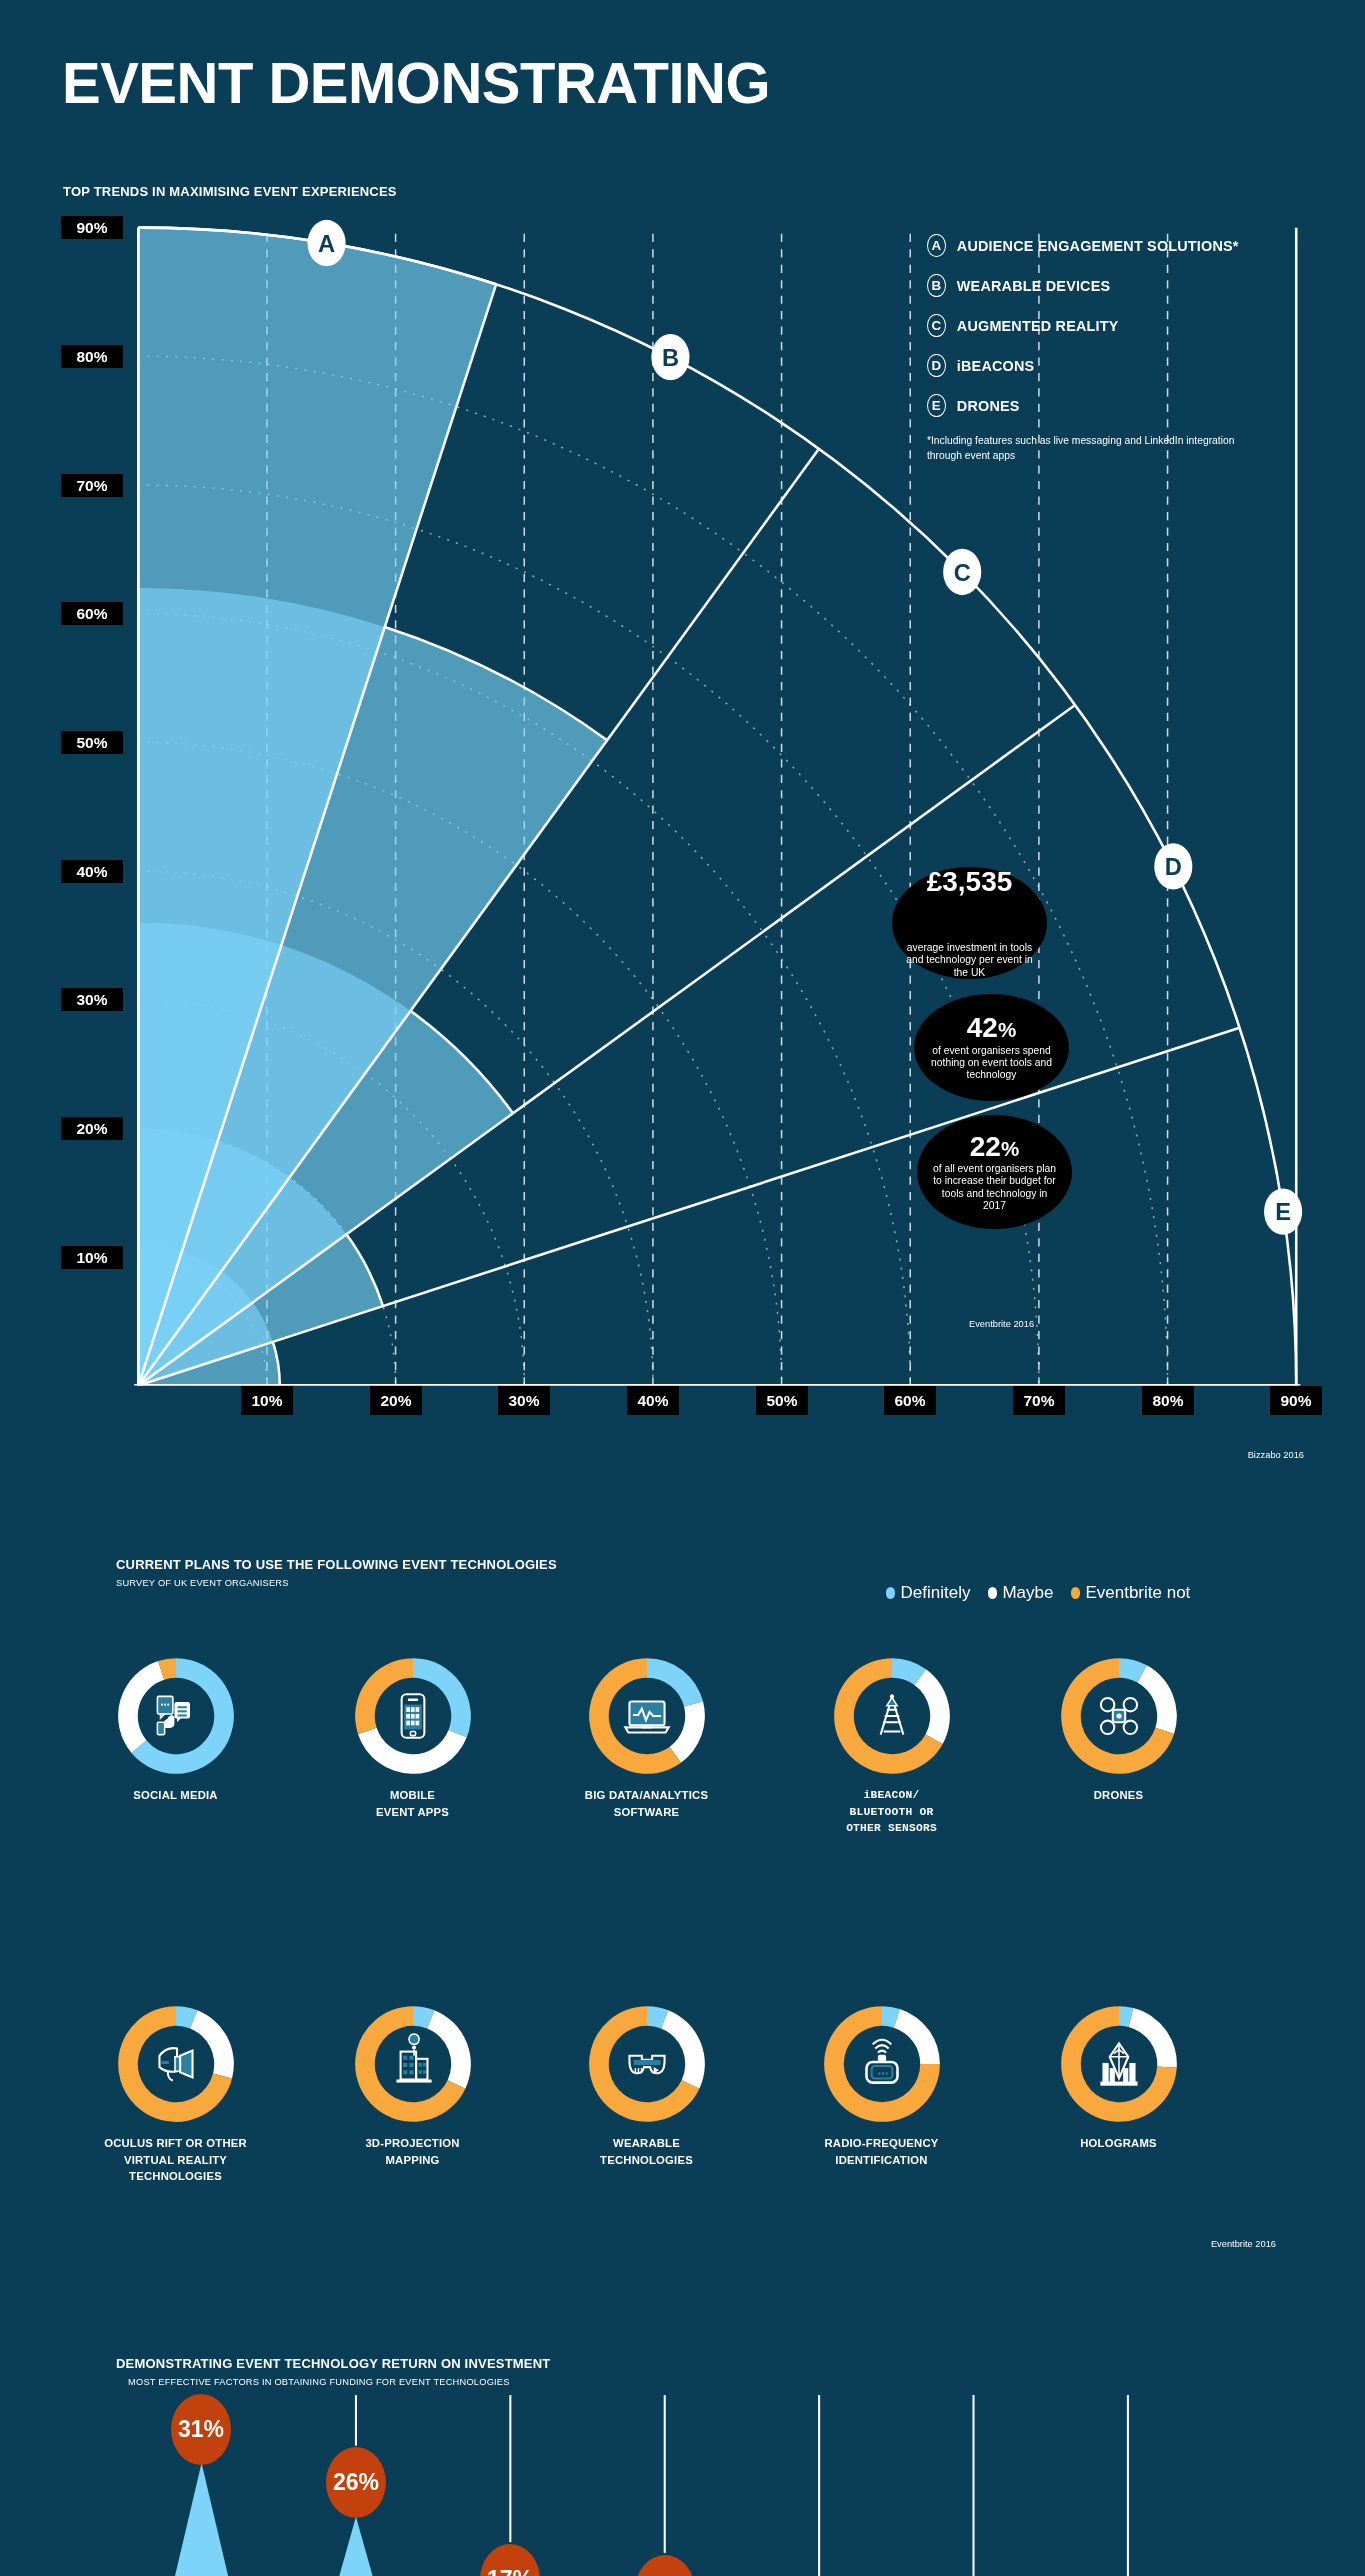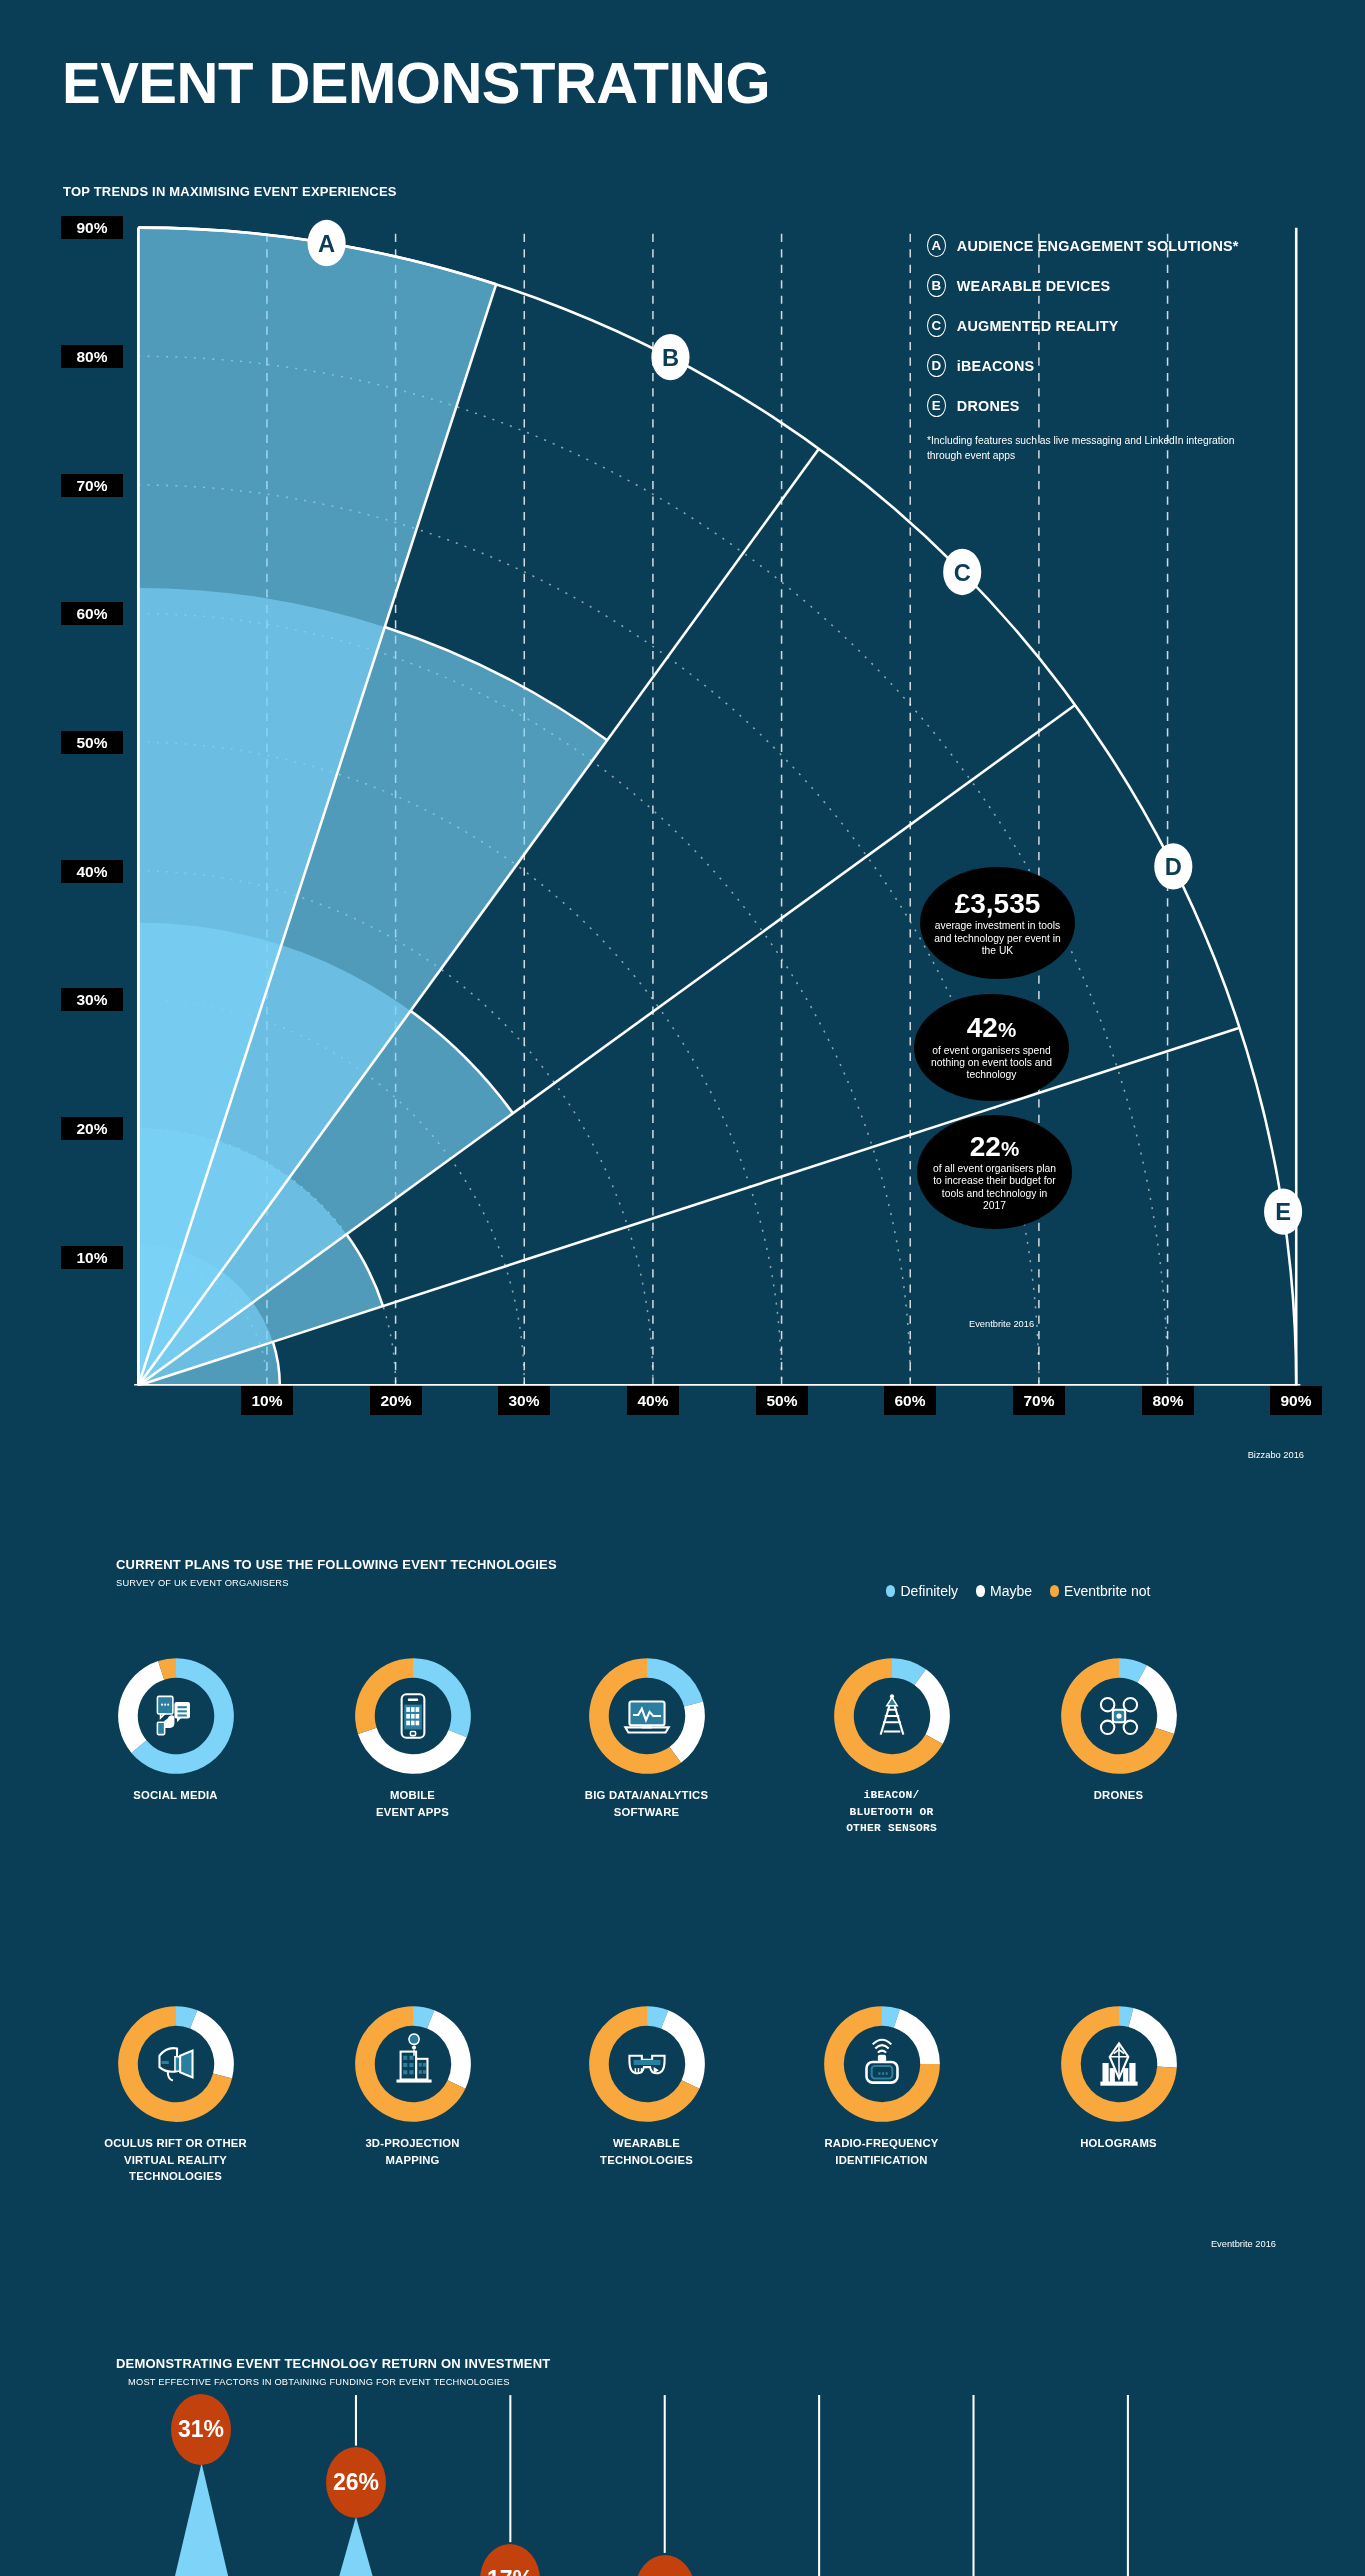--- a/index.html
+++ b/index.html
@@ -156,21 +156,21 @@
   #section2-sub {
     position: absolute; left: 116px; top: 1578px;
     font-size: 9.3px; color: #ffffff; letter-spacing: 0.2px;
   }
   #donut-legend {
     position: absolute; left: 886px; top: 1583px;
     display: flex; align-items: center; gap: 17.5px;
   }
   .dl-item { display:flex; align-items:center; gap: 5.2px; }
   .dl-dot { width: 9.3px; height: 11.3px; border-radius: 50%; }
-  .dl-text { color:#ffffff; font-size: 14px; }
+  .dl-text { color:#ffffff; font-size: 17px; }
 
   .donut-cell {
     position: absolute;
     width: 165px;
     text-align: center;
   }
   .donut-svg-wrap { width: 124px; height: 124px; margin: 0 auto; position: relative; }
   .donut-label {
     margin-top: 9.3px;
     color: #ffffff;
@@ -324,21 +324,21 @@
           <div class="legend-label">iBEACONS</div>
         </div>
         <div class="legend-row">
           <div class="legend-badge">E</div>
           <div class="legend-label">DRONES</div>
         </div>
       </div>
     <div id="legend-footnote">*Including features such as live messaging and LinkedIn integration through event apps</div>
   </div>
 
-  <div class="stat-bubble" id="stat-0" style="left:920px; top:867px; width:155px; height:112px;">
+  <div class="stat-bubble" id="stat-0" style="left:892px; top:867px; width:155px; height:112px;justify-content:space-between;">
     <div class="big">£3,535</div>
     <div class="desc">average investment in tools and technology per event in the UK</div>
   </div>
   <div class="stat-bubble" id="stat-1" style="left:914px; top:994px; width:155px; height:107px;">
     <div class="big"><span>42</span><span class="pct">%</span></div>
     <div class="desc">of event organisers spend nothing on event tools and technology</div>
   </div>
   <div class="stat-bubble" id="stat-2" style="left:917px; top:1115px; width:155px; height:114px;">
     <div class="big"><span>22</span><span class="pct">%</span></div>
     <div class="desc">of all event organisers plan to increase their budget for tools and technology in 2017</div>

